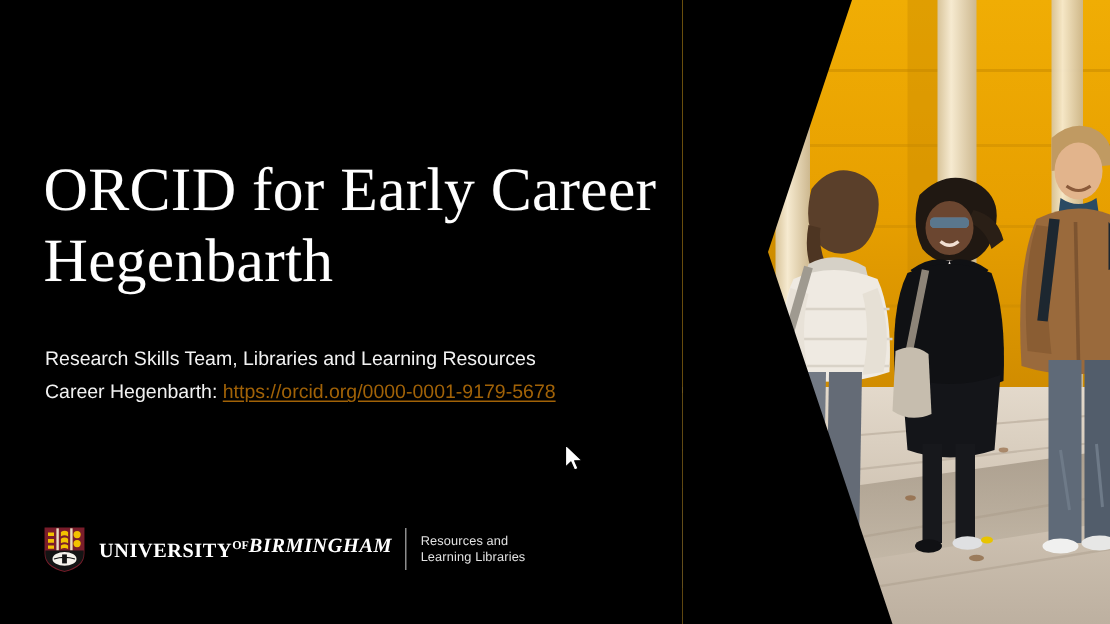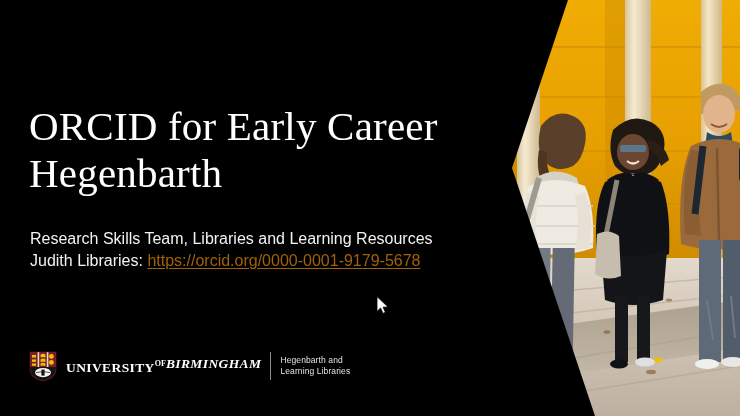--- a/index.html
+++ b/index.html
@@ -60,21 +60,21 @@
   }
 
   
   #subtitle {
     position: absolute;
     left: 30px;
     top: 228px;
     width: 440px;
     color: #f2f2f2;
     font-family: "Liberation Sans", sans-serif;
-    font-size: 16px;
+    font-size: 13px;
     line-height: 22px;
     font-weight: 400;
   }
   #subtitle .line { white-space: nowrap; }
   #subtitle a {
     color: #a16207;
     text-decoration: underline;
     text-underline-offset: 2px;
   }
 
@@ -297,21 +297,21 @@
   </div>
 
   <h1 id="title">
     <span>ORCID for Early Career</span><br>
     <span>Hegenbarth</span>
   </h1>
 
   <div id="subtitle">
     <div class="line">Research Skills Team, Libraries and Learning Resources</div>
     <div class="line">
-      <span>Judith Libraries: </span><a href="#">https://orcid.org/0000-0001-9179-5678</a>
+      <span>Career Hegenbarth: </span><a href="#">https://orcid.org/0000-0001-9179-5678</a>
     </div>
   </div>
 
   <div id="logo">
     <div id="crest">
       <svg viewBox="0 0 30 33" aria-hidden="true">
         <path d="M1 1 H29 V19 Q29 29 15 32 Q1 29 1 19 Z" fill="#7a1d2b" stroke="#000000" stroke-width="1.4"></path>
 
         <path d="M2.2 2.2 H27.8 V17 H2.2 Z" fill="#7a1d2b"></path>
         <rect x="9.6" y="2.2" width="1.6" height="14.8" fill="#e7dcc4"></rect>
@@ -330,21 +330,21 @@
         <rect x="13.4" y="19.6" width="3.2" height="6" fill="#141414"></rect>
         <path d="M8 22.6 q7 -2 14 0" stroke="#141414" stroke-width="0.7" fill="none"></path>
       </svg>
     </div>
     <div id="wordmark">
       <span class="w1"><span>UNIVERSITY</span><sup>OF</sup></span>
       <span class="w2">BIRMINGHAM</span>
     </div>
     <div id="logo-div"></div>
     <div id="sublogo">
-      <span>Hegenbarth and</span>
+      <span>Resources and</span>
       <span>Learning Libraries</span>
     </div>
   </div>
 
   <div id="cursor">
     <svg viewBox="0 0 14 18" aria-hidden="true">
       <path d="M1 0.6 L1 15.4 L4.6 12 L7 17.4 L9.4 16.3 L7.1 11.2 L12 11 Z" fill="#ffffff" stroke="#000000" stroke-width="0.8" stroke-linejoin="round"></path>
     </svg>
   </div>
 

